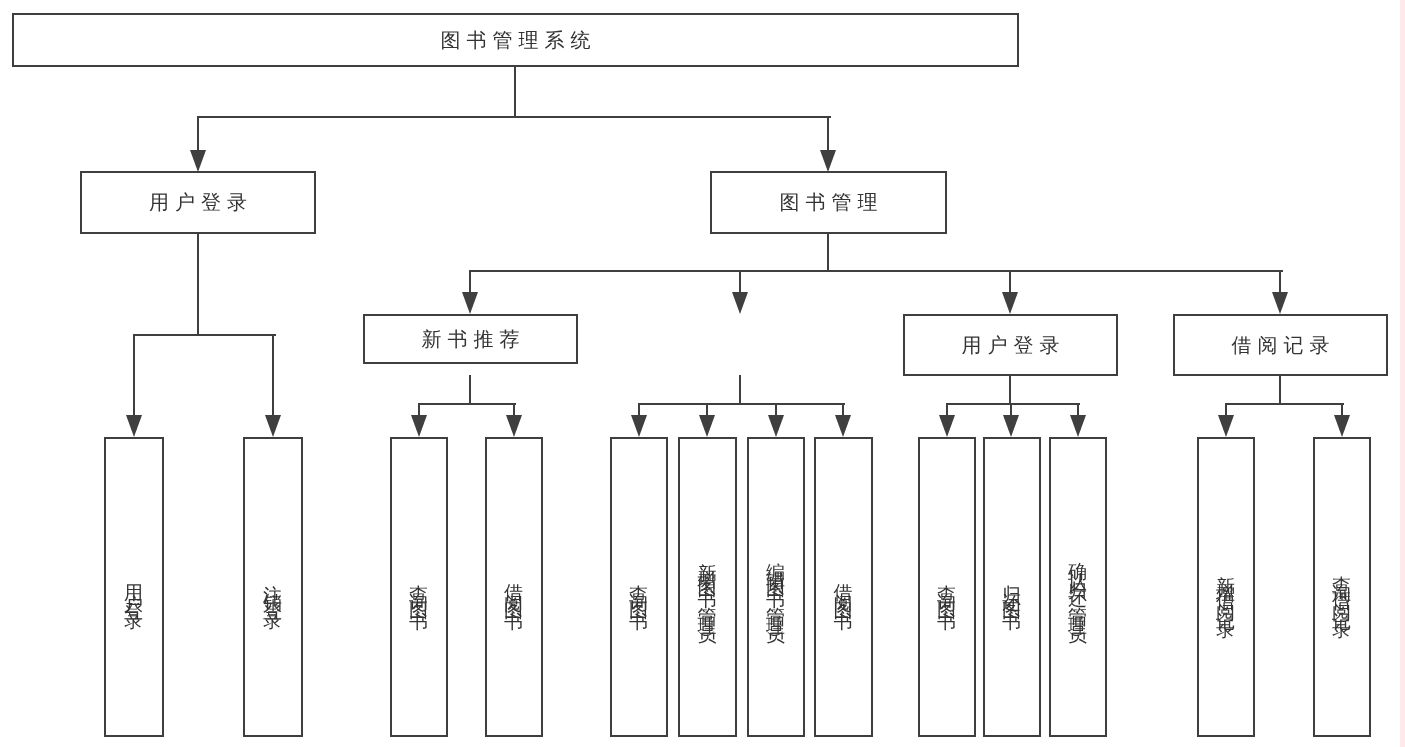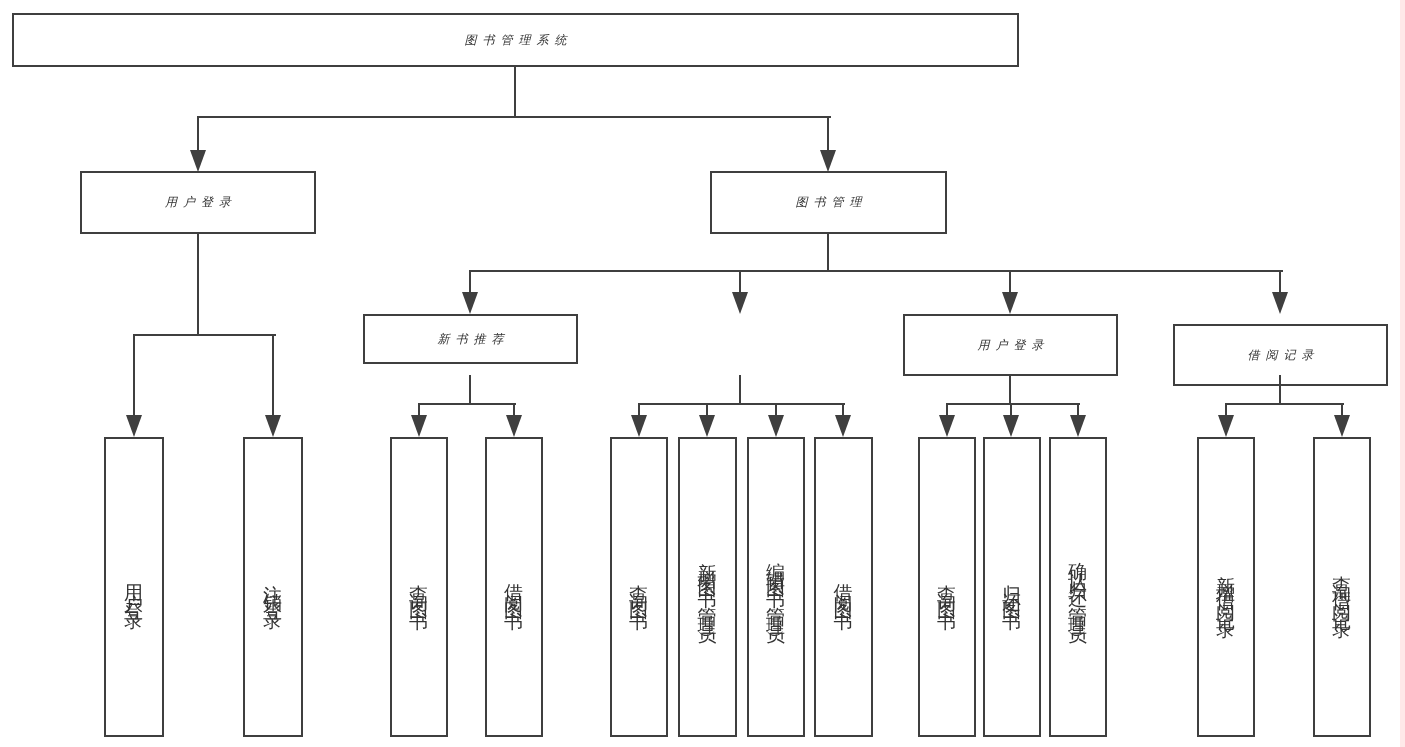--- a/index.html
+++ b/index.html
@@ -10,22 +10,22 @@
     color:var(--text,#333);
     overflow:hidden;
   }
   * { box-sizing:border-box; }
   .box {
     position:absolute; background:#fff;
     border:2px solid var(--line,#3f3f3f);
     display:flex; align-items:center; justify-content:center;
   }
   .hbox span {
-    font-size:12px; letter-spacing:6px; text-indent:6px;
-    white-space:nowrap; color:var(--text,#333);font-style:italic;
+    font-size:20px; letter-spacing:6px; text-indent:6px;
+    white-space:nowrap; color:var(--text,#333);
   }
   .vbox span {
     writing-mode:vertical-rl; text-orientation:mixed;
     font-size:19px; letter-spacing:9px; line-height:1;
     color:var(--text,#333);
   }
   .ln { position:absolute; background:var(--line,#3f3f3f); }
   .ar {
     position:absolute; width:0; height:0;
     border-left:8px solid transparent; border-right:8px solid transparent;
@@ -81,21 +81,21 @@
   <div class="ar" style="left:732px;top:292px"></div>
   <div class="ar" style="left:1002px;top:292px"></div>
   <div class="ar" style="left:1272px;top:292px"></div>
 
   <div class="box hbox" style="left:363px;top:314px;width:215px;height:50px">
     <span>新书推荐</span>
   </div>
   <div class="box hbox" style="left:903px;top:314px;width:215px;height:62px">
     <span>用户登录</span>
   </div>
-  <div class="box hbox" style="left:1173px;top:324px;width:215px;height:62px">
+  <div class="box hbox" style="left:1173px;top:314px;width:215px;height:62px">
     <span>借阅记录</span>
   </div>
 
   <div class="ln" style="left:469px;top:375px;width:2px;height:30px"></div>
   <div class="ln" style="left:418px;top:403px;width:98px;height:2px"></div>
   <div class="ln" style="left:418px;top:403px;width:2px;height:13px"></div>
   <div class="ln" style="left:513px;top:403px;width:2px;height:13px"></div>
   <div class="ar" style="left:411px;top:415px"></div>
   <div class="ar" style="left:506px;top:415px"></div>
 

